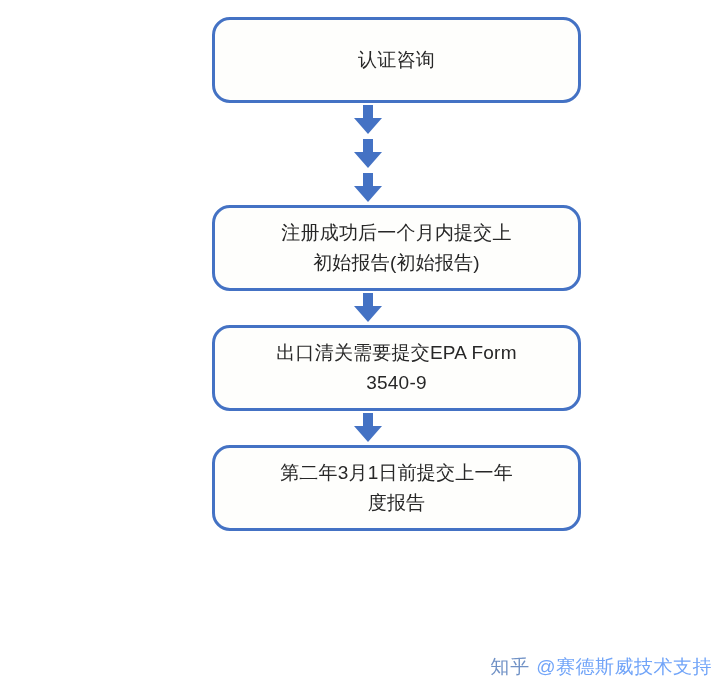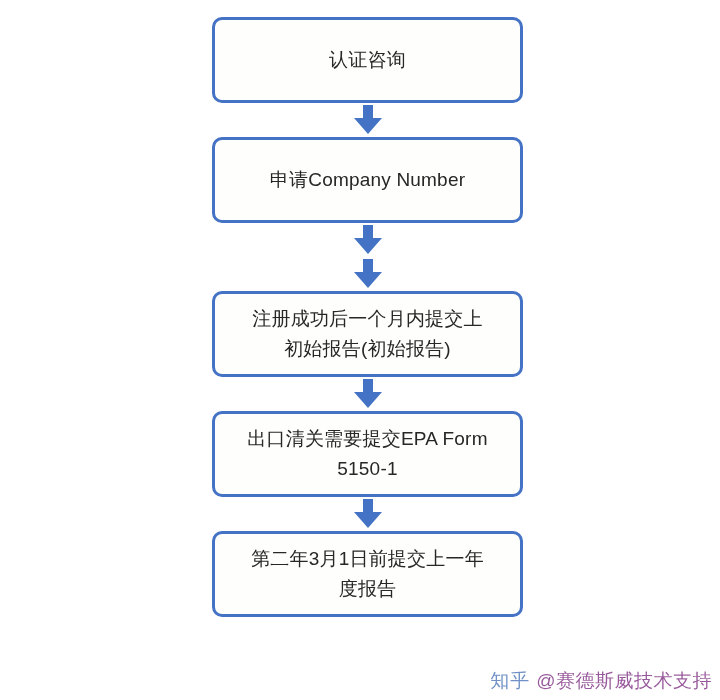--- a/index.html
+++ b/index.html
@@ -17,25 +17,25 @@
 
   #flowchart {
     position: absolute;
     left: 212px;
     top: 17px;
     width: 311px;
   }
 
   .node {
     box-sizing: border-box;
-    width: 311px;
+    width: 369px;
     height: 86px;
     background: #fefefc;
     border: 3px solid #4472c4;
-    border-radius: 10px;
+    border-radius: 18px;
     display: flex;
     align-items: center;
     justify-content: center;
     text-align: center;
   }
 
   .node-label {
     font-size: 19px;
     line-height: 30px;
     color: #272727;
@@ -52,58 +52,55 @@
     justify-content: center;
   }
 
   .arrow-icon {
     display: block;
   }
 
   .watermark {
     position: absolute;
     right: 8px;
-    bottom: 6px;
+    bottom: 20px;
     display: flex;
     align-items: flex-end;
     gap: 6px;
     opacity: 0.72;
     pointer-events: none;
   }
   .wm-logo {
     font-size: 19px;
     color: #3a68b0;
     font-family: "Liberation Sans", "DejaVu Sans", sans-serif;
     letter-spacing: 1px;
   }
   .wm-text {
     font-size: 19px;
-    color: #701a75;
+    color: #3b82f6;
     font-family: "Liberation Sans", "DejaVu Sans", sans-serif;
     letter-spacing: 0.5px;
   }
 </style>
 </head>
 <body>
 
 <div id="flowchart">
 
   <div class="node">
     <div class="node-label">认证咨询</div>
   </div>
 
   <div class="connector">
     <svg class="arrow-icon" width="34" height="30" viewBox="0 0 34 30" aria-hidden="true">
       <polygon points="12,0 22,0 22,13 31,13 17,29 3,13 12,13" fill="#4472c4"></polygon>
     </svg>
   </div>
 
-  <div class="node">
-    <div class="node-label">申请Company Number</div>
-  </div>
 
   <div class="connector">
     <svg class="arrow-icon" width="34" height="30" viewBox="0 0 34 30" aria-hidden="true">
       <polygon points="12,0 22,0 22,13 31,13 17,29 3,13 12,13" fill="#4472c4"></polygon>
     </svg>
   </div>
 
 
   <div class="connector">
     <svg class="arrow-icon" width="34" height="30" viewBox="0 0 34 30" aria-hidden="true">
@@ -117,21 +114,21 @@
   </div>
 
   <div class="connector">
     <svg class="arrow-icon" width="34" height="30" viewBox="0 0 34 30" aria-hidden="true">
       <polygon points="12,0 22,0 22,13 31,13 17,29 3,13 12,13" fill="#4472c4"></polygon>
     </svg>
   </div>
 
   <div class="node">
     <div class="node-label">出口清关需要提交EPA Form
-5150-1</div>
+3540-9</div>
   </div>
 
   <div class="connector">
     <svg class="arrow-icon" width="34" height="30" viewBox="0 0 34 30" aria-hidden="true">
       <polygon points="12,0 22,0 22,13 31,13 17,29 3,13 12,13" fill="#4472c4"></polygon>
     </svg>
   </div>
 
   <div class="node">
     <div class="node-label">第二年3月1日前提交上一年

